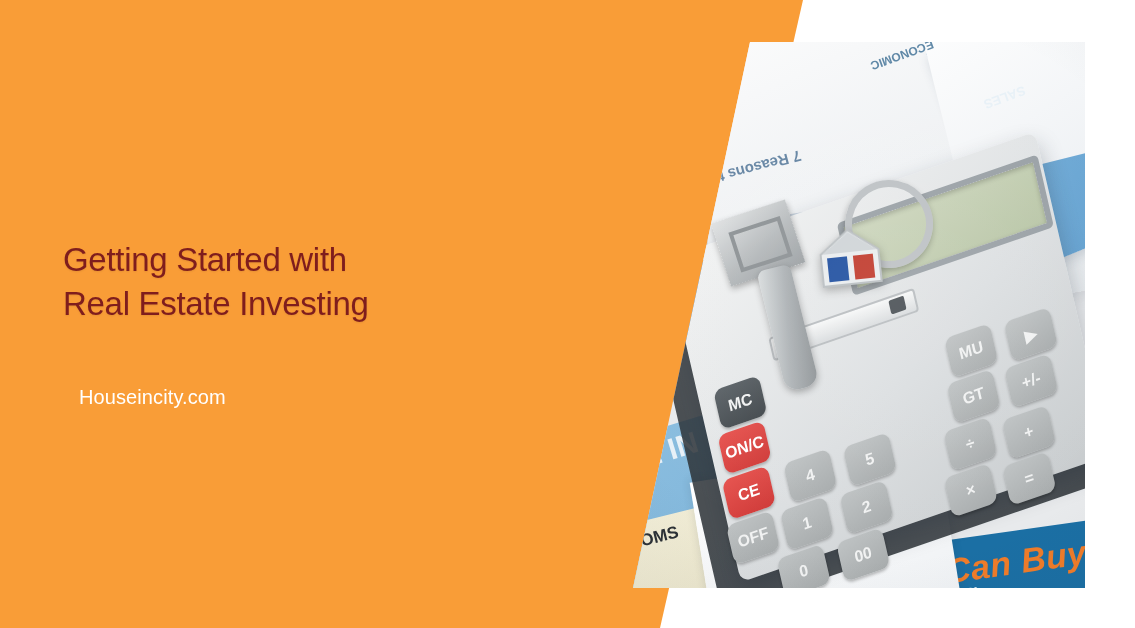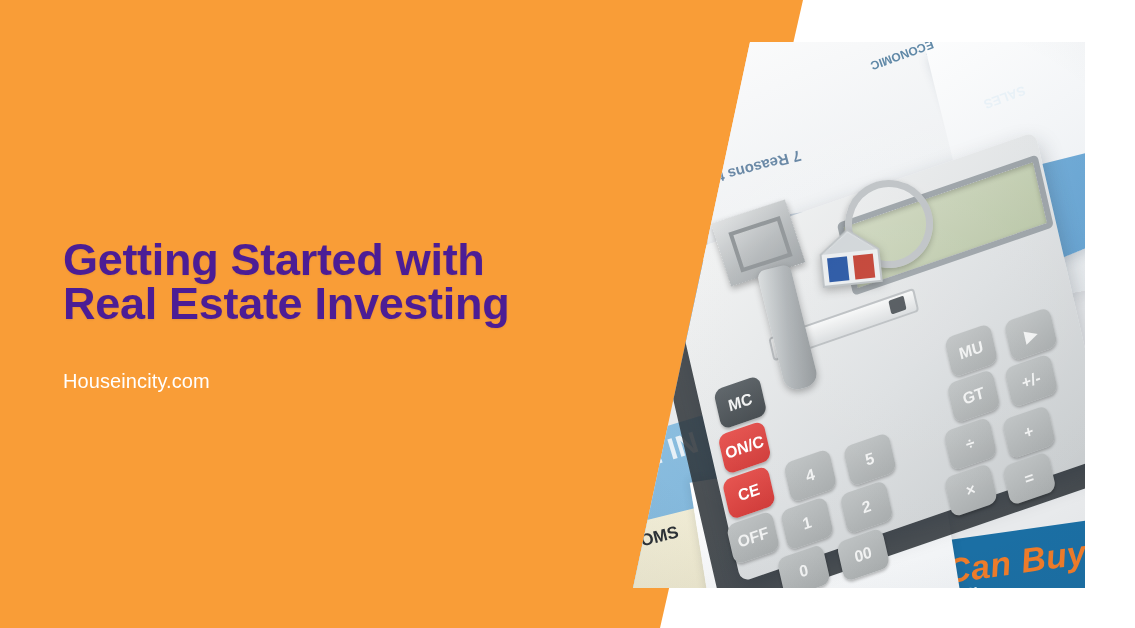--- a/index.html
+++ b/index.html
@@ -34,30 +34,30 @@
   
   .text-block {
     position: absolute;
     left: 63px;
     top: 238px;
     width: 520px;
     z-index: 5;
   }
   .headline {
     margin: 0;
-    color: #4c1d95;
-    font-size: 45px;
+    color: #7f1d1d;
+    font-size: 33px;
     line-height: 44px;
-    font-weight: 700;
+    font-weight: 400;
     letter-spacing: -0.3px;
     white-space: pre-line;
     text-shadow: 0 1px 2px rgba(0,0,0,0.08);
   }
   .subhead {
-    margin: 0;
+    margin: 16px;
     padding-top: 42px;
     color: #ffffff;
     font-size: 20px;
     line-height: 26px;
     font-weight: 400;
     letter-spacing: 0.1px;
   }
 
   
   .photo {

